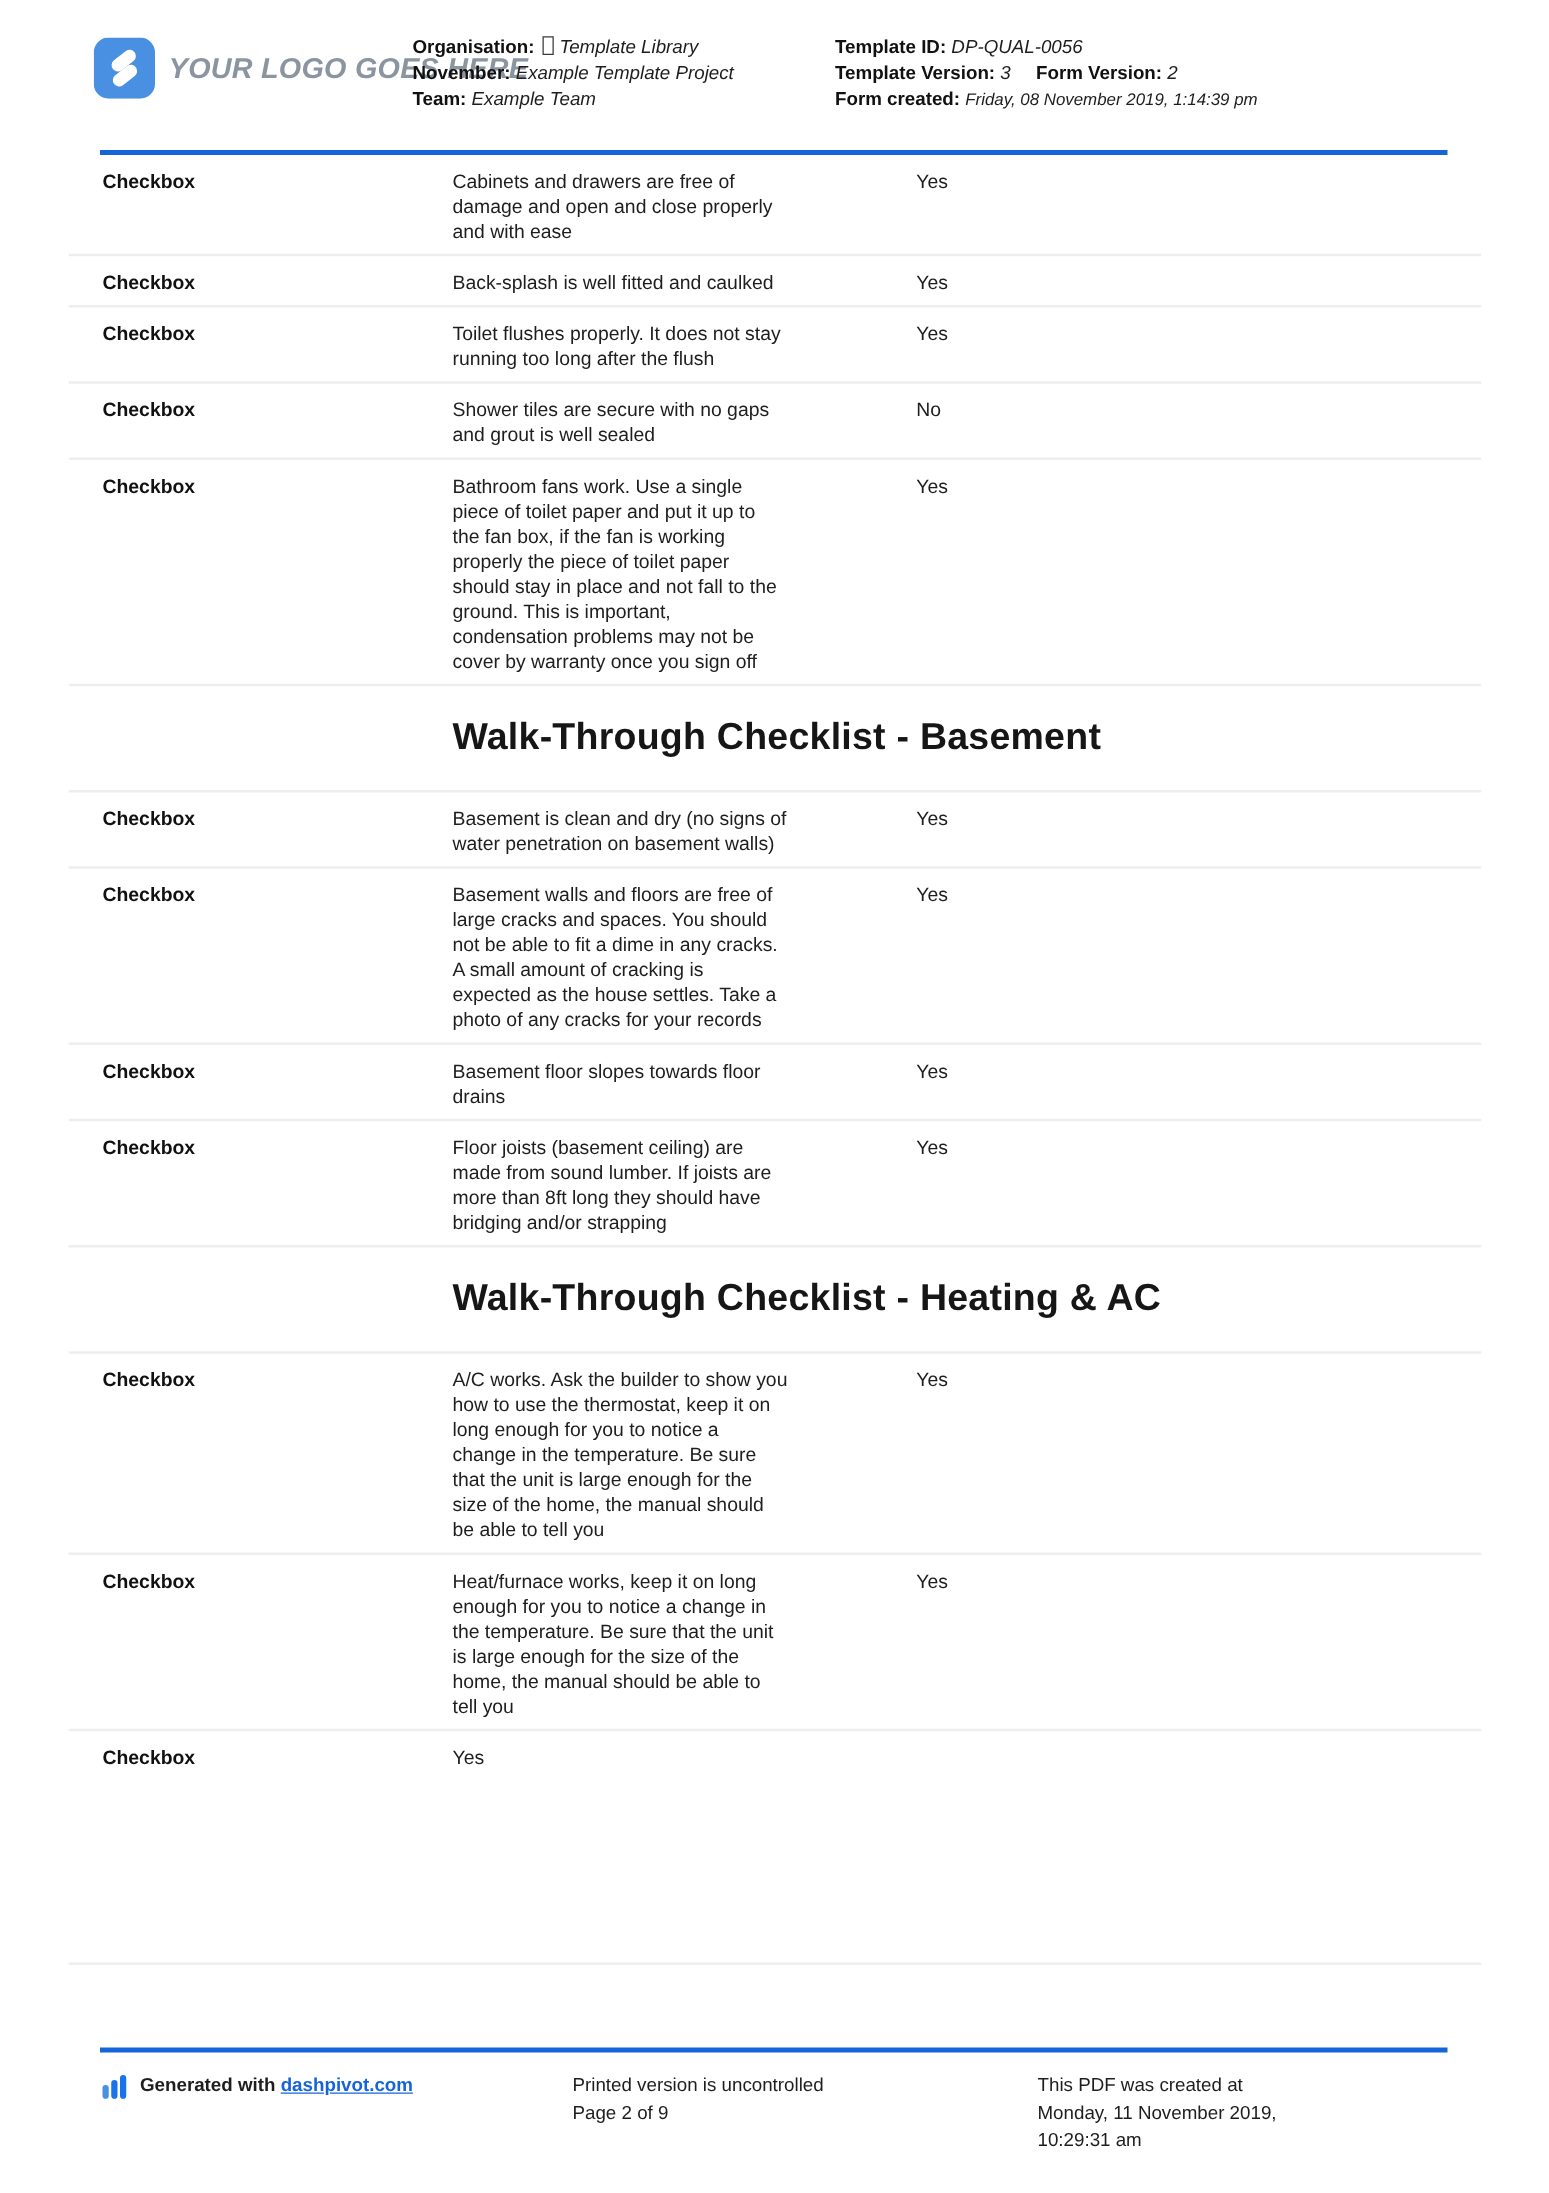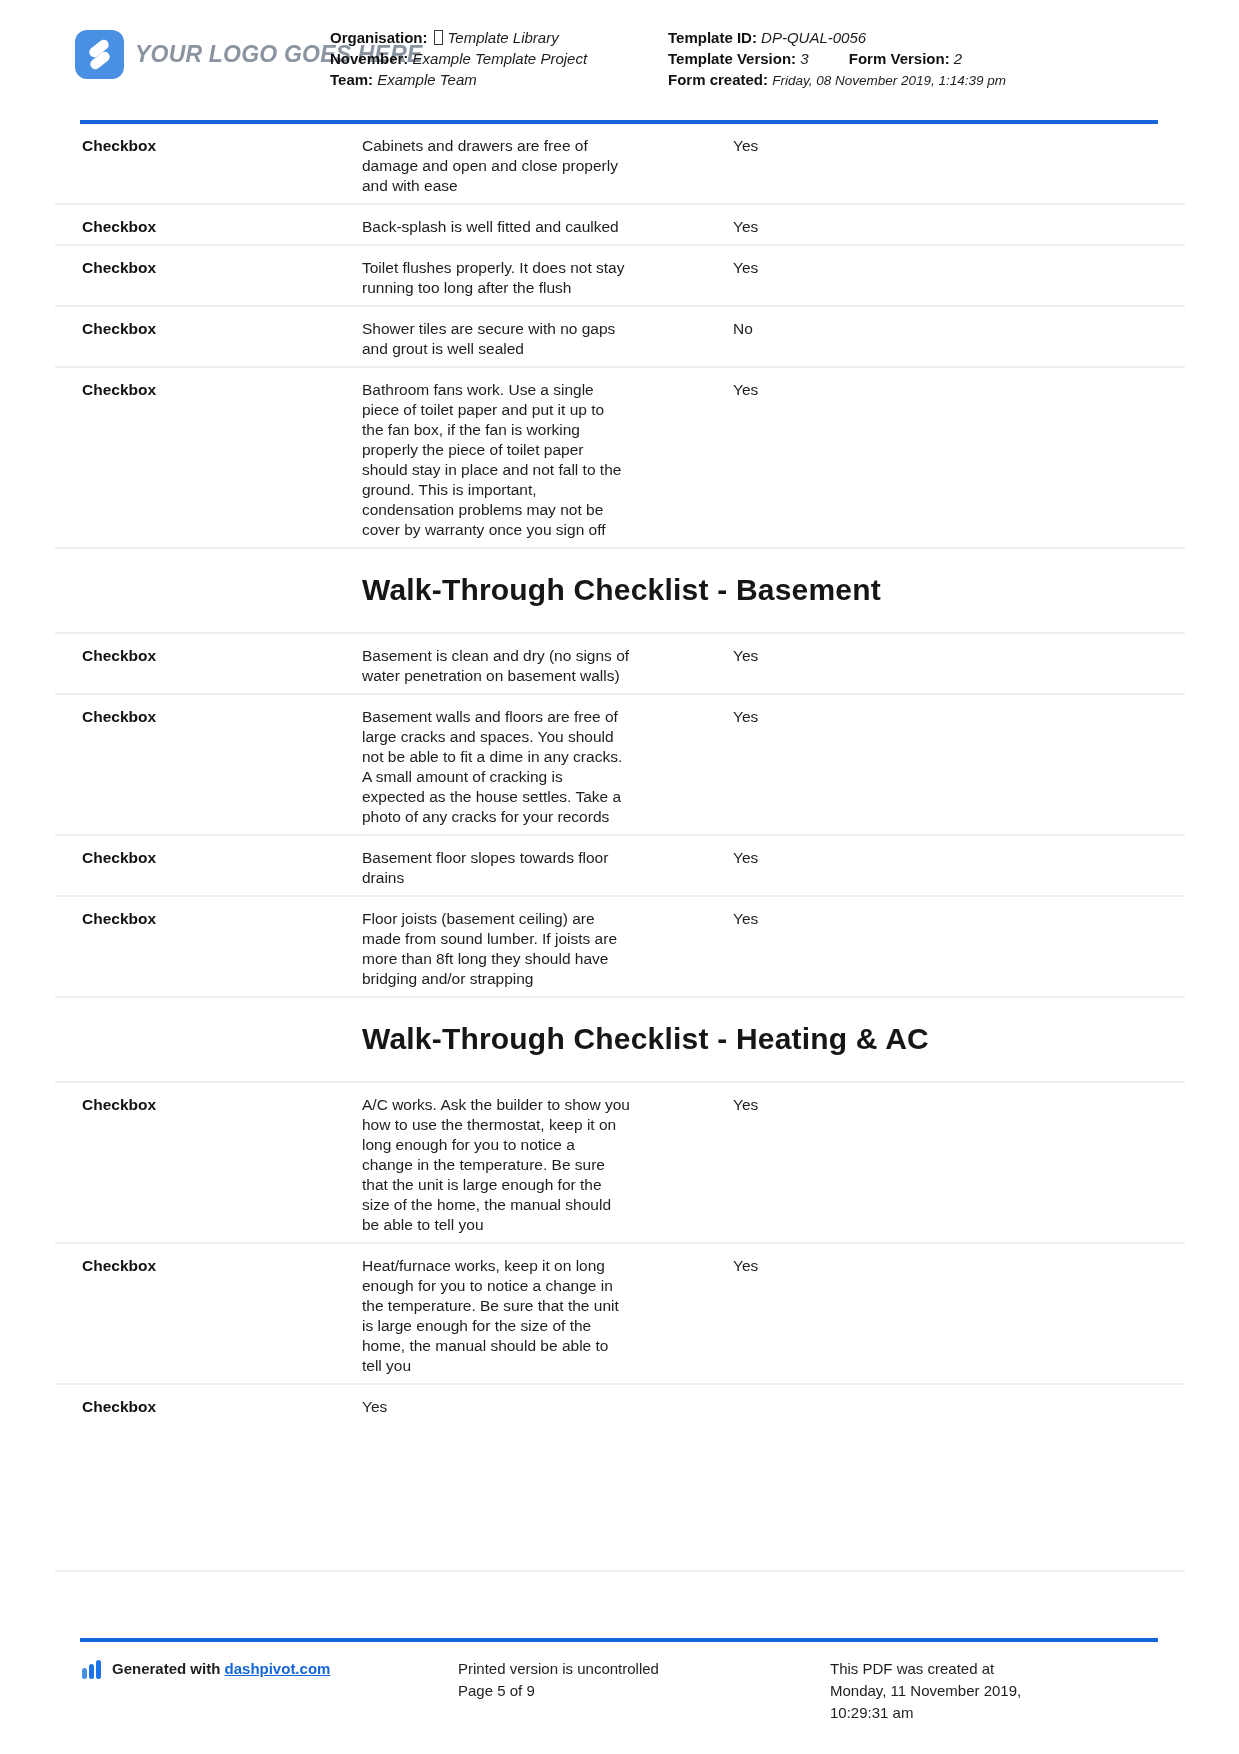--- a/index.html
+++ b/index.html
@@ -17,21 +17,21 @@
   
   .logo-wrap{position:absolute;left:75px;top:30px;display:flex;align-items:center;}
   .logo-icon{width:49px;height:49px;flex:0 0 auto;}
   .logo-text{margin-left:11px;font-size:23px;font-weight:bold;font-style:italic;
              color:var(--logo-gray);letter-spacing:.2px;}
   .org-block{position:absolute;left:330px;top:27px;font-size:15px;line-height:21px;}
   .meta-block{position:absolute;left:668px;top:27px;width:372px;font-size:15px;line-height:21px;}
   .lbl{font-weight:bold;color:#111;}
   .val{font-weight:normal;font-style:italic;}
   .val-small{font-size:13.5px;}
-  .pair-gap{margin-left:36px;text-align:center;}
+  .pair-gap{margin-left:16px;text-align:center;}
   .tofu{display:inline-block;width:9px;height:15px;border:1.5px solid #3a3a3a;
         margin:0 5px 0 6px;vertical-align:-2px;}
   .rule{position:absolute;height:4px;background:var(--accent);left:80px;width:1078px;}
   .rule-top{top:120px;}
   .rule-bottom{top:1638px;}
 
   
   .content{position:absolute;left:55px;top:124px;width:1130px;}
   .checklist-table{border-top:2px solid var(--sep);border-bottom:2px solid var(--sep);}
   .checklist-table.no-top{border-top:none;}
@@ -230,19 +230,19 @@
       <span class="bars-icon">
           <span class="b1"></span>
           <span class="b2"></span>
           <span class="b3"></span>
         </span>
       <span>
         <span>Generated with </span><a class="dp-link" href="#">dashpivot.com</a>
       </span>
     </div>
     <div class="footer-center">Printed version is uncontrolled
-Page 5 of 9</div>
+Page 2 of 9</div>
     <div class="footer-right">This PDF was created at
 Monday, 11 November 2019,
 10:29:31 am</div>
   </div>
 
 </div>
 
 </body></html>

